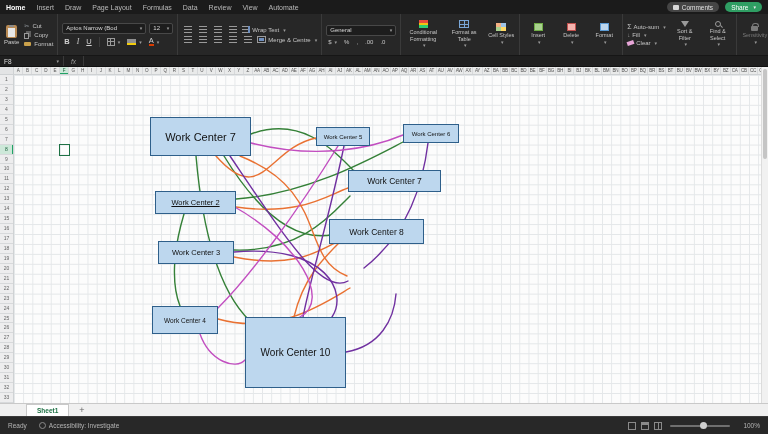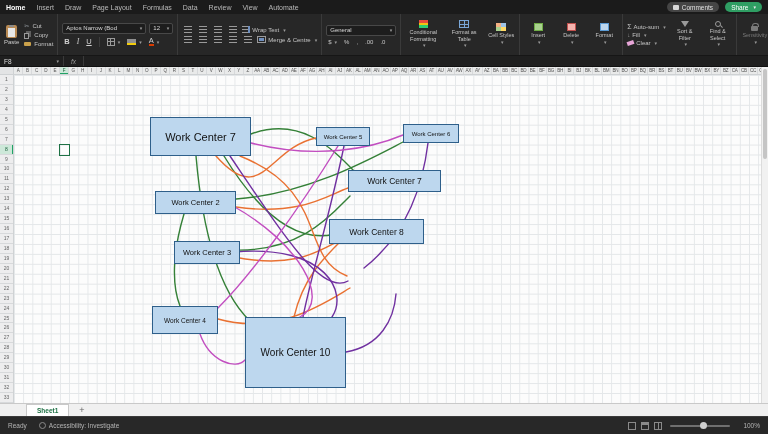--- a/index.html
+++ b/index.html
@@ -496,22 +496,22 @@
             <path d="M428,143 C420,208 392,246 364,268" stroke="#7030A0" fill="none" stroke-width="1.4" stroke-linecap="round"></path>
             <path d="M234,252 C328,244 348,294 332,317" stroke="#7030A0" fill="none" stroke-width="1.4" stroke-linecap="round"></path>
             <path d="M346,352 C380,346 394,320 396,294" stroke="#7030A0" fill="none" stroke-width="1.4" stroke-linecap="round"></path>
             <path d="M338,146 C296,214 250,276 218,308" stroke="#C24EC0" fill="none" stroke-width="1.4" stroke-linecap="round"></path>
             <path d="M251,143 C318,160 372,148 403,135" stroke="#C24EC0" fill="none" stroke-width="1.4" stroke-linecap="round"></path>
             <path d="M233,206 C298,242 332,300 300,317" stroke="#C24EC0" fill="none" stroke-width="1.4" stroke-linecap="round"></path>
             <path d="M200,334 C210,362 236,370 245,360" stroke="#C24EC0" fill="none" stroke-width="1.4" stroke-linecap="round"></path>
           </svg>
         <div id="boxes">
             <div class="wcbox" style="left: 136px; top: 42px; width: 101px; height: 39px; font-size: 11px; background: rgb(189, 215, 238); border-color: rgb(46, 95, 138);">Work Center 7</div>
-            <div class="wcbox" style="left: 141px; top: 116px; width: 81px; height: 23px; font-size: 7.5px; background: rgb(189, 215, 238); border-color: rgb(46, 95, 138);">Work Center 2</div>
-            <div class="wcbox" style="left: 160px; top: 166px; width: 66px; height: 23px; font-size: 7.5px; background: rgb(189, 215, 238); border-color: rgb(46, 95, 138);">Work Center 3</div>
+            <div class="wcbox" style="left: 141px; top: 116px; width: 81px; height: 23px; font-size: 7.5px; background: rgb(189, 215, 238); border-color: rgb(46, 95, 138); text-decoration: underline;">Work Center 2</div>
+            <div class="wcbox" style="left: 144px; top: 166px; width: 76px; height: 23px; font-size: 7.5px; background: rgb(189, 215, 238); border-color: rgb(46, 95, 138);">Work Center 3</div>
             <div class="wcbox" style="left: 138px; top: 231px; width: 66px; height: 28px; font-size: 6.5px; background: rgb(189, 215, 238); border-color: rgb(46, 95, 138);">Work Center 4</div>
             <div class="wcbox" style="left: 302px; top: 52px; width: 54px; height: 19px; font-size: 6px; background: rgb(189, 215, 238); border-color: rgb(46, 95, 138);">Work Center 5</div>
             <div class="wcbox" style="left: 389px; top: 49px; width: 56px; height: 19px; font-size: 6px; background: rgb(189, 215, 238); border-color: rgb(46, 95, 138);">Work Center 6</div>
             <div class="wcbox" style="left: 334px; top: 95px; width: 93px; height: 22px; font-size: 8.5px; background: rgb(189, 215, 238); border-color: rgb(46, 95, 138);">Work Center 7</div>
             <div class="wcbox" style="left: 315px; top: 144px; width: 95px; height: 25px; font-size: 8.5px; background: rgb(189, 215, 238); border-color: rgb(46, 95, 138);">Work Center 8</div>
             <div class="wcbox" style="left: 231px; top: 242px; width: 101px; height: 71px; font-size: 10px; background: rgb(189, 215, 238); border-color: rgb(46, 95, 138);">Work Center 10</div>
           </div>
         <div class="selection" style="left: 45px; top: 68.58px; width: 11.2px; height: 11.94px;"></div>
       </div>
     </div>

